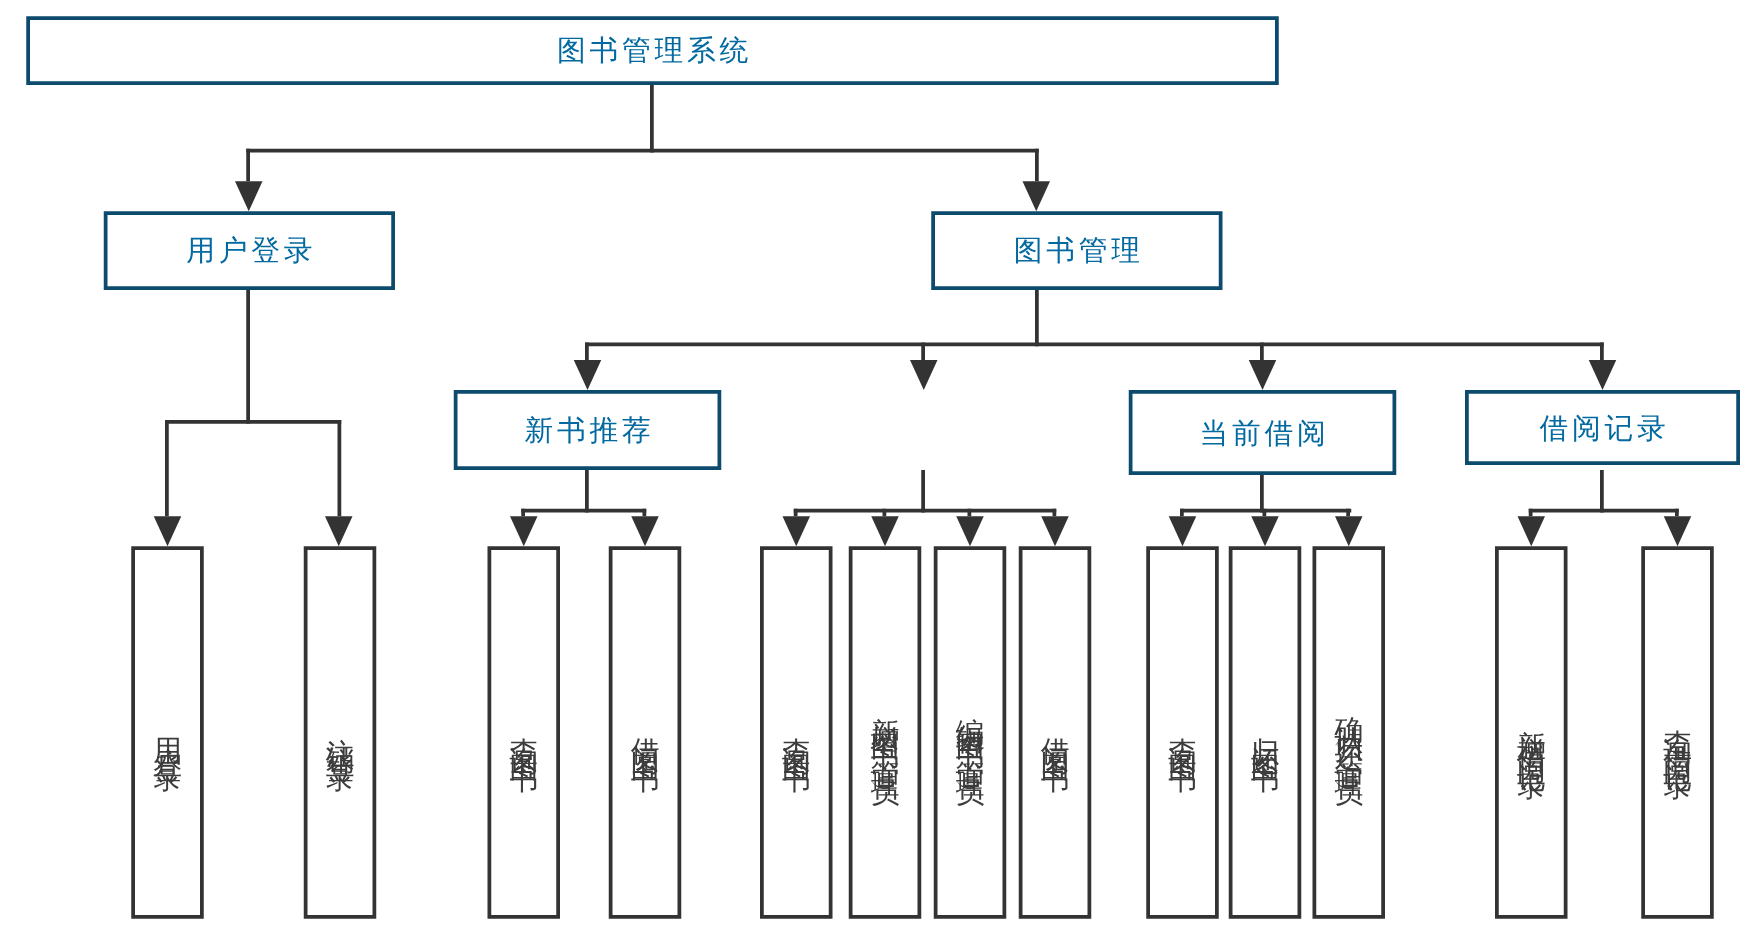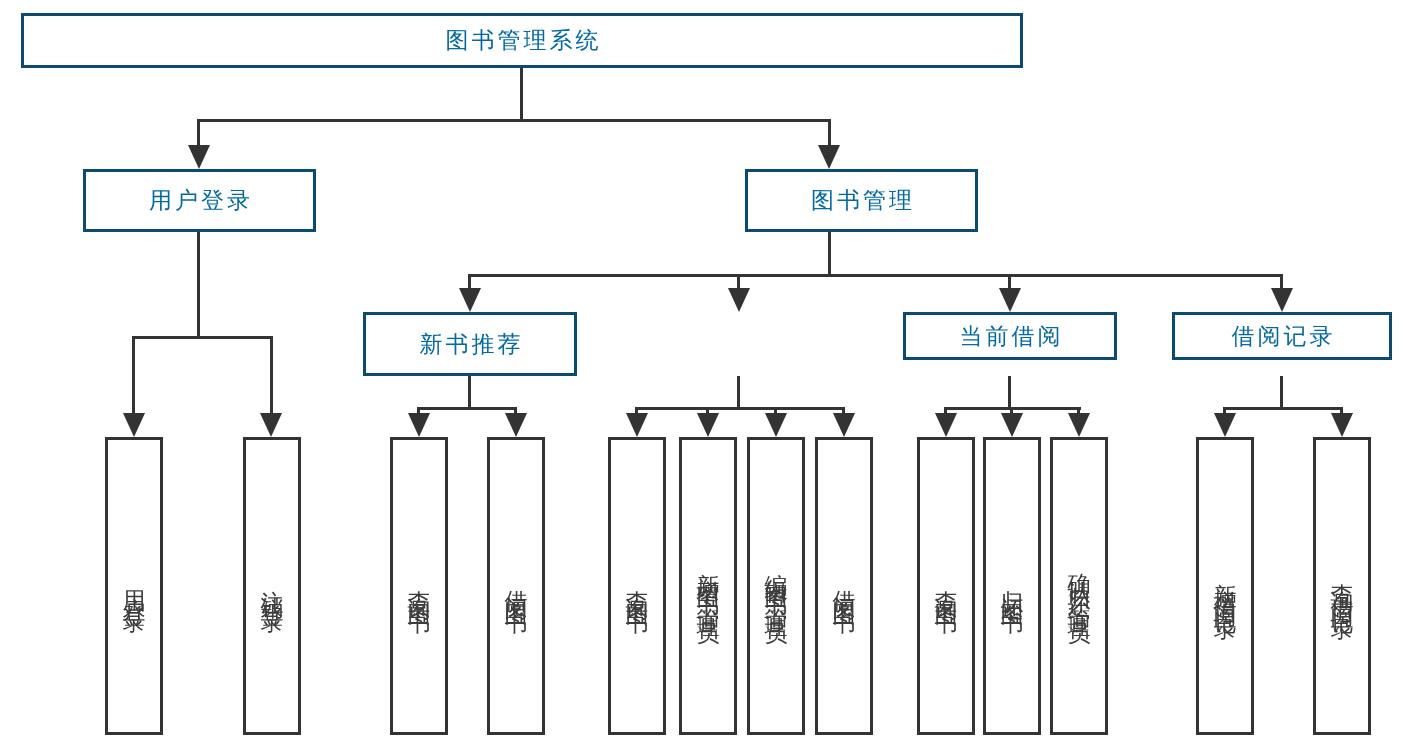--- a/index.html
+++ b/index.html
@@ -105,24 +105,24 @@
   <div class="vline" style="left:737px;  top:274px; height:14px;"></div>
   <div class="arrow" style="left:728px;  top:288px;"></div>
   <div class="vline" style="left:1008px; top:274px; height:14px;"></div>
   <div class="arrow" style="left:999px;  top:288px;"></div>
   <div class="vline" style="left:1280px; top:274px; height:14px;"></div>
   <div class="arrow" style="left:1271px; top:288px;"></div>
 
   <div class="box" style="left:363px; top:312px; width:214px; height:64px;">
     <span class="lbl">新书推荐</span>
   </div>
-  <div class="box" style="left:903px; top:312px; width:214px; height:48px;">
+  <div class="box" style="left:903px; top:312px; width:214px; height:68px;">
     <span class="lbl">当前借阅</span>
   </div>
-  <div class="box" style="left:1172px; top:312px; width:220px; height:48px;">
+  <div class="box" style="left:1172px; top:312px; width:220px; height:60px;">
     <span class="lbl">借阅记录</span>
   </div>
 
   <div class="vline" style="left:468px; top:376px; height:34px;"></div>
   <div class="hline" style="left:417px; top:407px; width:100px;"></div>
   <div class="vline" style="left:417px; top:407px; height:6px;"></div>
   <div class="arrow" style="left:408px; top:413px;"></div>
   <div class="vline" style="left:514px; top:407px; height:6px;"></div>
   <div class="arrow" style="left:505px; top:413px;"></div>
 

